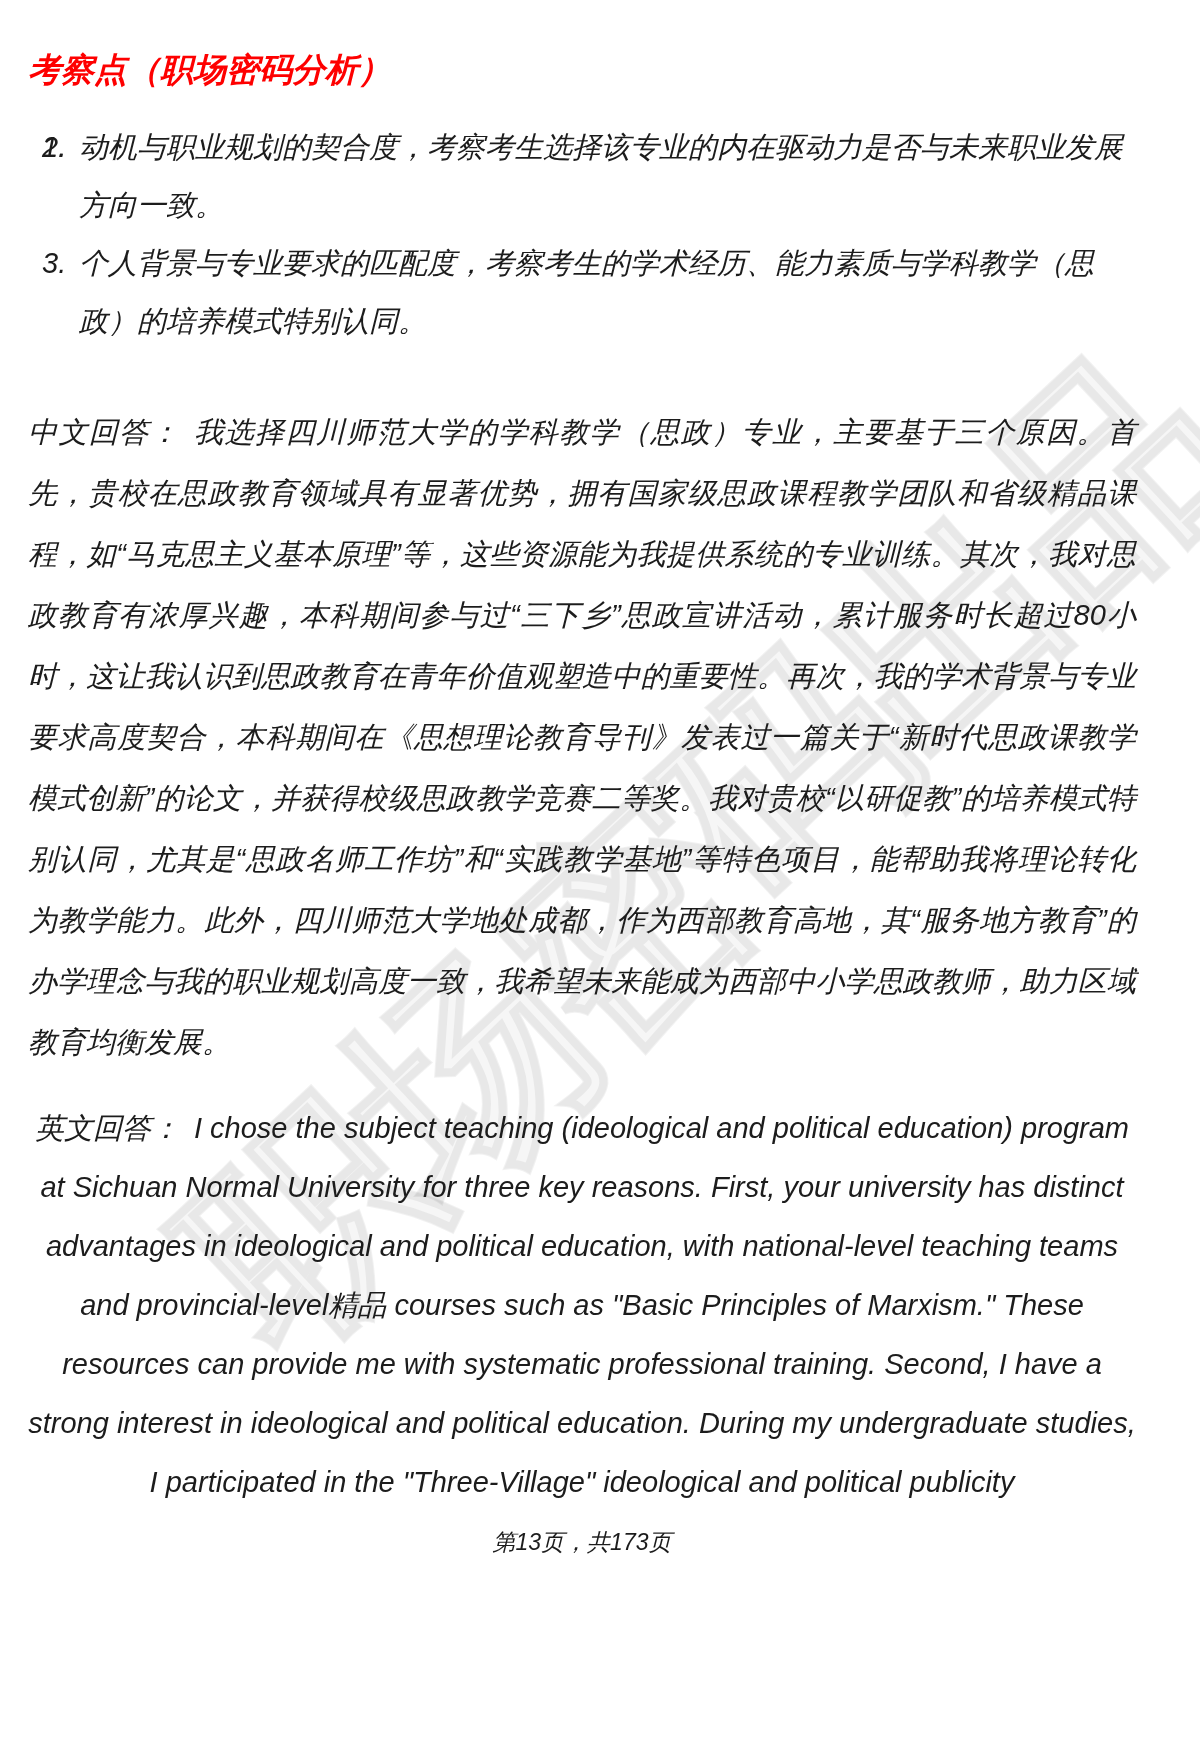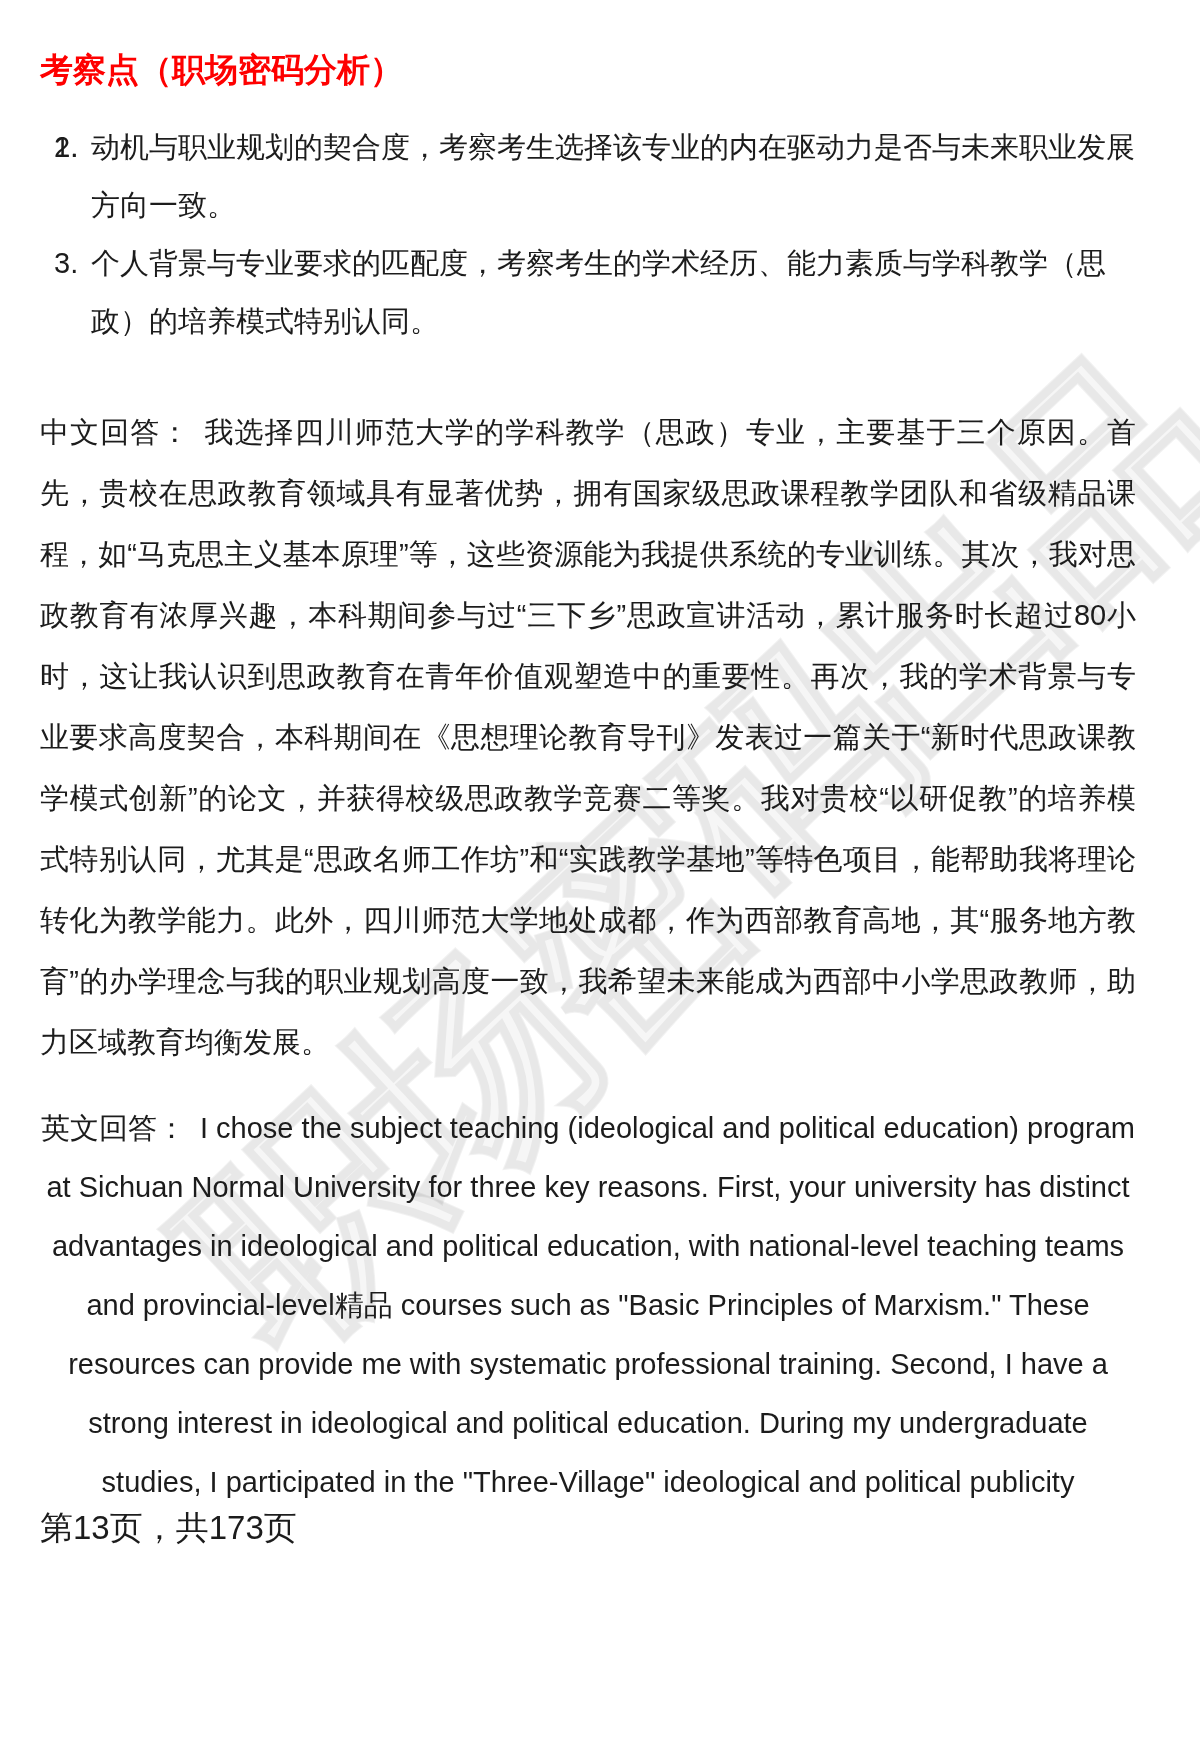--- a/index.html
+++ b/index.html
@@ -10,22 +10,23 @@
     background: #ffffff;
     color: #1c1c1c;
     font-family: "Liberation Sans", "DejaVu Sans", sans-serif;
     overflow: hidden;
     position: relative;
   }
   .page {
     position: relative;
     width: 1200px;
     height: 1716px;
-    padding: 50px 64px 0 40px;
+    padding: 50px 64px 0 28px;
     z-index: 1;
+    font-style: italic;
   }
   .watermark {
     position: absolute;
     left: 705px;
     top: 855px;
     transform: translate(-50%, -50%) rotate(-43deg);
     font-size: 230px;
     font-weight: 700;
     letter-spacing: -12px;
     white-space: nowrap;
@@ -63,23 +64,24 @@
     margin: 52px 0 0 0;
     text-align: justify;
   }
   .para.en {
     line-height: 59px;
     margin-top: 26px;
     text-align: center;
   }
   .para-label { margin-right: 14px; }
   .footer {
-    margin-top: 0;
-    font-size: 33px;
+    margin-top: 14px;
+    font-size: 23px;
     line-height: 32px;
+    text-align: center;
   }
 </style>
 </head>
 <body>
 
 <div class="watermark">职场密码出品</div>
 
 <div class="page">
 
   <h1 class="heading" style="color: rgb(254, 0, 0);">考察点（职场密码分析）</h1>

